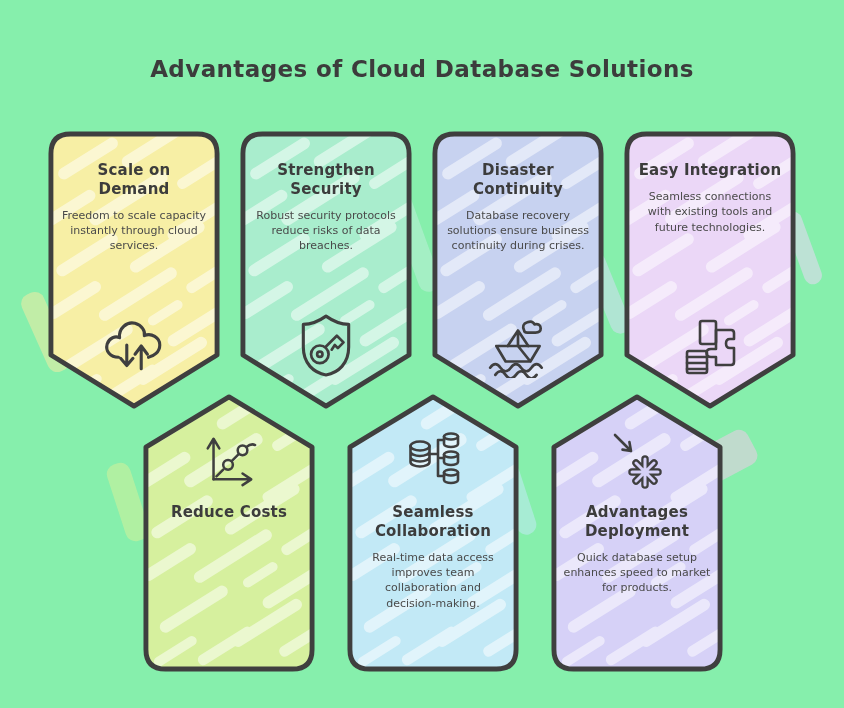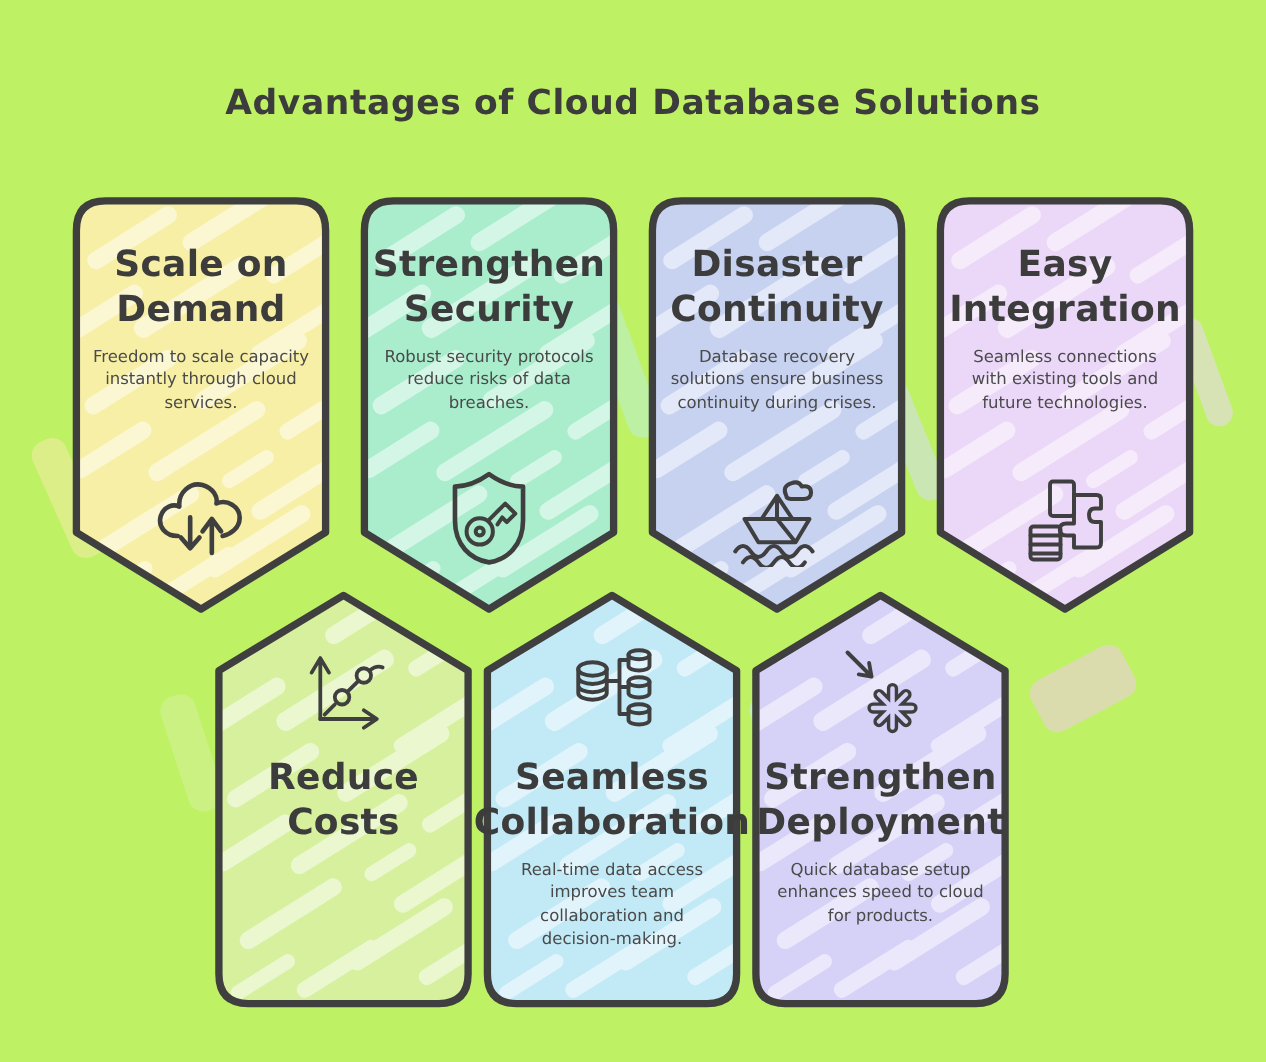--- a/index.html
+++ b/index.html
@@ -1,39 +1,39 @@
 <!DOCTYPE html>
 <html><head>
 <meta charset="utf-8">
 <style>
   html,body{margin:0;padding:0;background:#ffffff;}
   .canvas{
-    position:relative;width:844px;height:708px;background:#bef264;overflow:hidden;
+    position:relative;width:844px;height:708px;background:#86efac;overflow:hidden;
     font-family:"DejaVu Sans","Liberation Sans",sans-serif;
   }
   .page-title{
     position:absolute;top:56px;left:0;width:100%;text-align:center;
     font-size:23px;font-weight:bold;color:#3c3c3c;letter-spacing:.4px;margin:0;
   }
   .row{position:absolute;display:flex;}
   .row-top{top:131px;left:48px;gap:20px;z-index:2;}
-  .row-bottom{top:393px;left:143px;gap:7px;z-index:3;}
+  .row-bottom{top:393px;left:143px;gap:32px;z-index:3;}
   .card{position:relative;width:172px;height:279px;}
   .shape{position:absolute;left:0;top:0;width:100%;height:100%;}
   .fillpath{fill:var(--card-color);}
   .edgepath{fill:none;stroke:#3F3F3F;stroke-width:5;stroke-linejoin:round;stroke-linecap:round;}
   .tex{fill:#ffffff;opacity:.5;}
   .card-content{
     position:relative;z-index:1;height:100%;box-sizing:border-box;
     display:flex;flex-direction:column;align-items:center;text-align:center;
     padding:0 12px;
   }
   .card-top .card-content{padding-top:30px;}
   .card-bottom .card-content{padding-top:26px;}
-  .card-title{font-weight:bold;font-size:24px;line-height:1.25;color:#3c3c3c;letter-spacing:.2px;}
+  .card-title{font-weight:bold;font-size:15px;line-height:1.25;color:#3c3c3c;letter-spacing:.2px;}
   .card-desc{margin-top:9px;font-size:11px;line-height:1.4;color:#4a4a4a;}
   .card-top .card-icon{margin-top:auto;margin-bottom:32px;}
   .card-bottom .card-icon{height:82px;display:flex;align-items:center;justify-content:center;margin-bottom:2px;}
   .icon-svg{display:block;}
   .icon-stroke{fill:none;stroke:#3F3F3F;stroke-width:3;stroke-linecap:round;stroke-linejoin:round;}
   .icon-stroke-thin{fill:none;stroke:#3F3F3F;stroke-width:2.6;stroke-linecap:round;stroke-linejoin:round;}
   .burst-dark{fill:none;stroke:#3F3F3F;stroke-width:7.5;stroke-linecap:round;}
   .burst-light{fill:none;stroke:var(--card-color);stroke-width:3;stroke-linecap:round;}
   .spill{position:absolute;border-radius:10px;opacity:.55;z-index:1;}
 </style>
@@ -267,19 +267,19 @@
       <div class="card-content">
         <div class="card-icon">
           <svg class="icon-svg" width="64" height="64" viewBox="0 0 64 64">
             <path class="icon-stroke-thin" d="M10,7 L26,23 M26,23 L17.5,21.6 M26,23 L24.4,14"></path>
             <g>
               <path class="burst-dark" d="M27,44 H53 M40,31 V57 M31,35 L49,53 M31,53 L49,35"></path>
               <path class="burst-light" d="M27,44 H53 M40,31 V57 M31,35 L49,53 M31,53 L49,35"></path>
             </g>
           </svg>
         </div>
-        <div class="card-title">Strengthen Deployment</div>
-        <div class="card-desc">Quick database setup enhances speed to cloud for products.</div>
+        <div class="card-title">Advantages Deployment</div>
+        <div class="card-desc">Quick database setup enhances speed to market for products.</div>
       </div>
     </div>
   </div>
 
 </div>
 
 </body></html>

